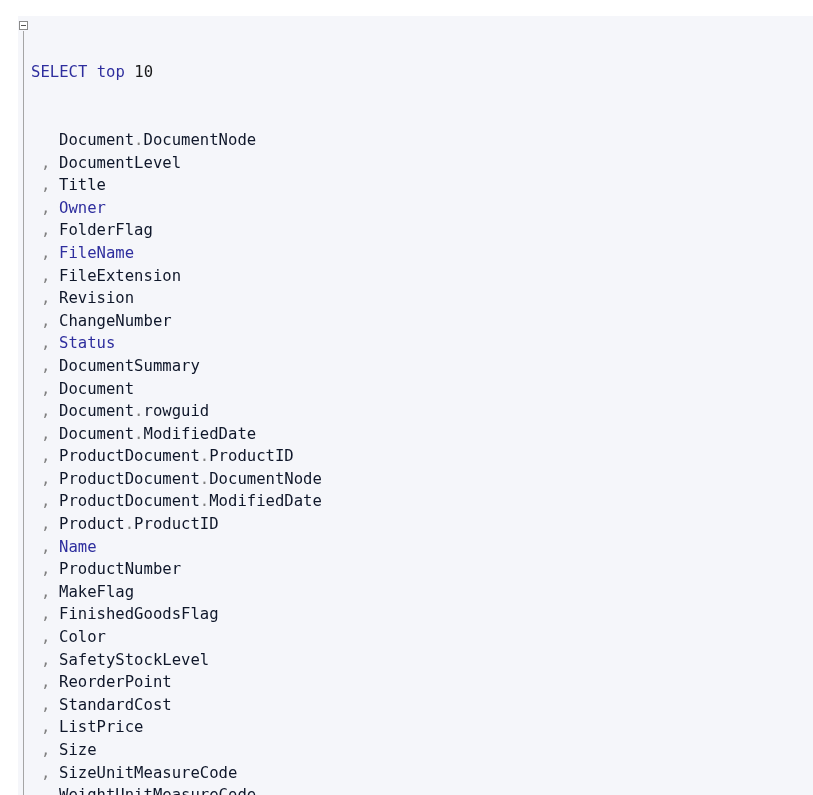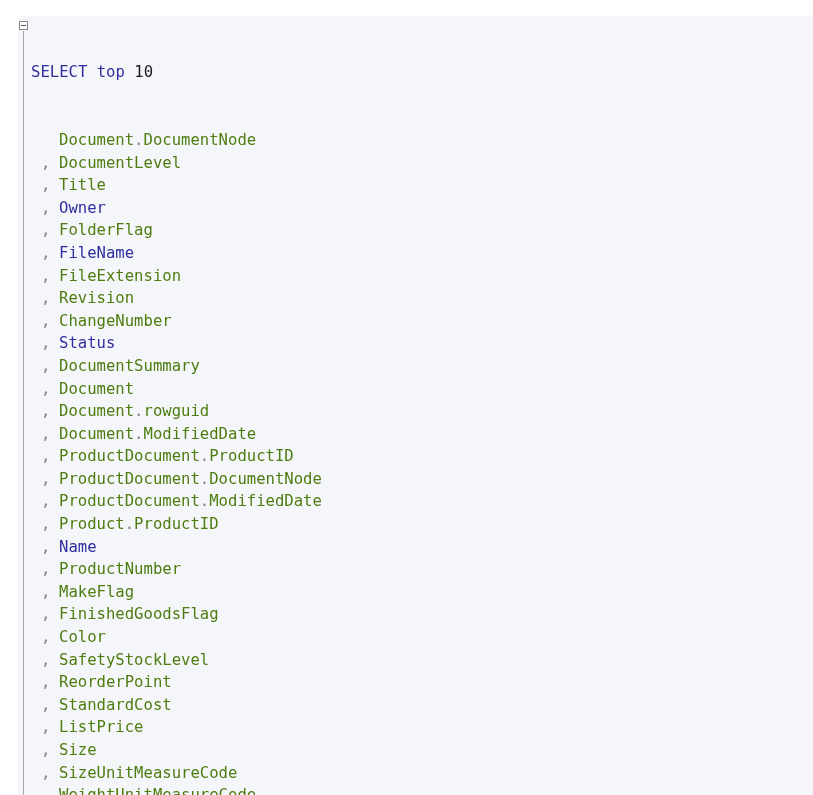--- a/index.html
+++ b/index.html
@@ -64,21 +64,21 @@
       color: #1a1a1a;
       white-space: pre;
     }
     .line {
       height: 22.6px;
       display: block;
     }
     .kw { color: #2e2e9e; }
     .op { color: #7f7f7f; }
     .num { color: #1a1a1a; }
-    .id { color: #4d7c0f; }
+    .id { color: #0f172a; }
     .sep { display: inline-block; width: 28px; }
   </style>
 </head>
 <body>
 
 <div class="top-strip"></div>
 
 <div class="editor">
   <div class="fold-icon"></div>
   <div class="fold-guide"></div>

